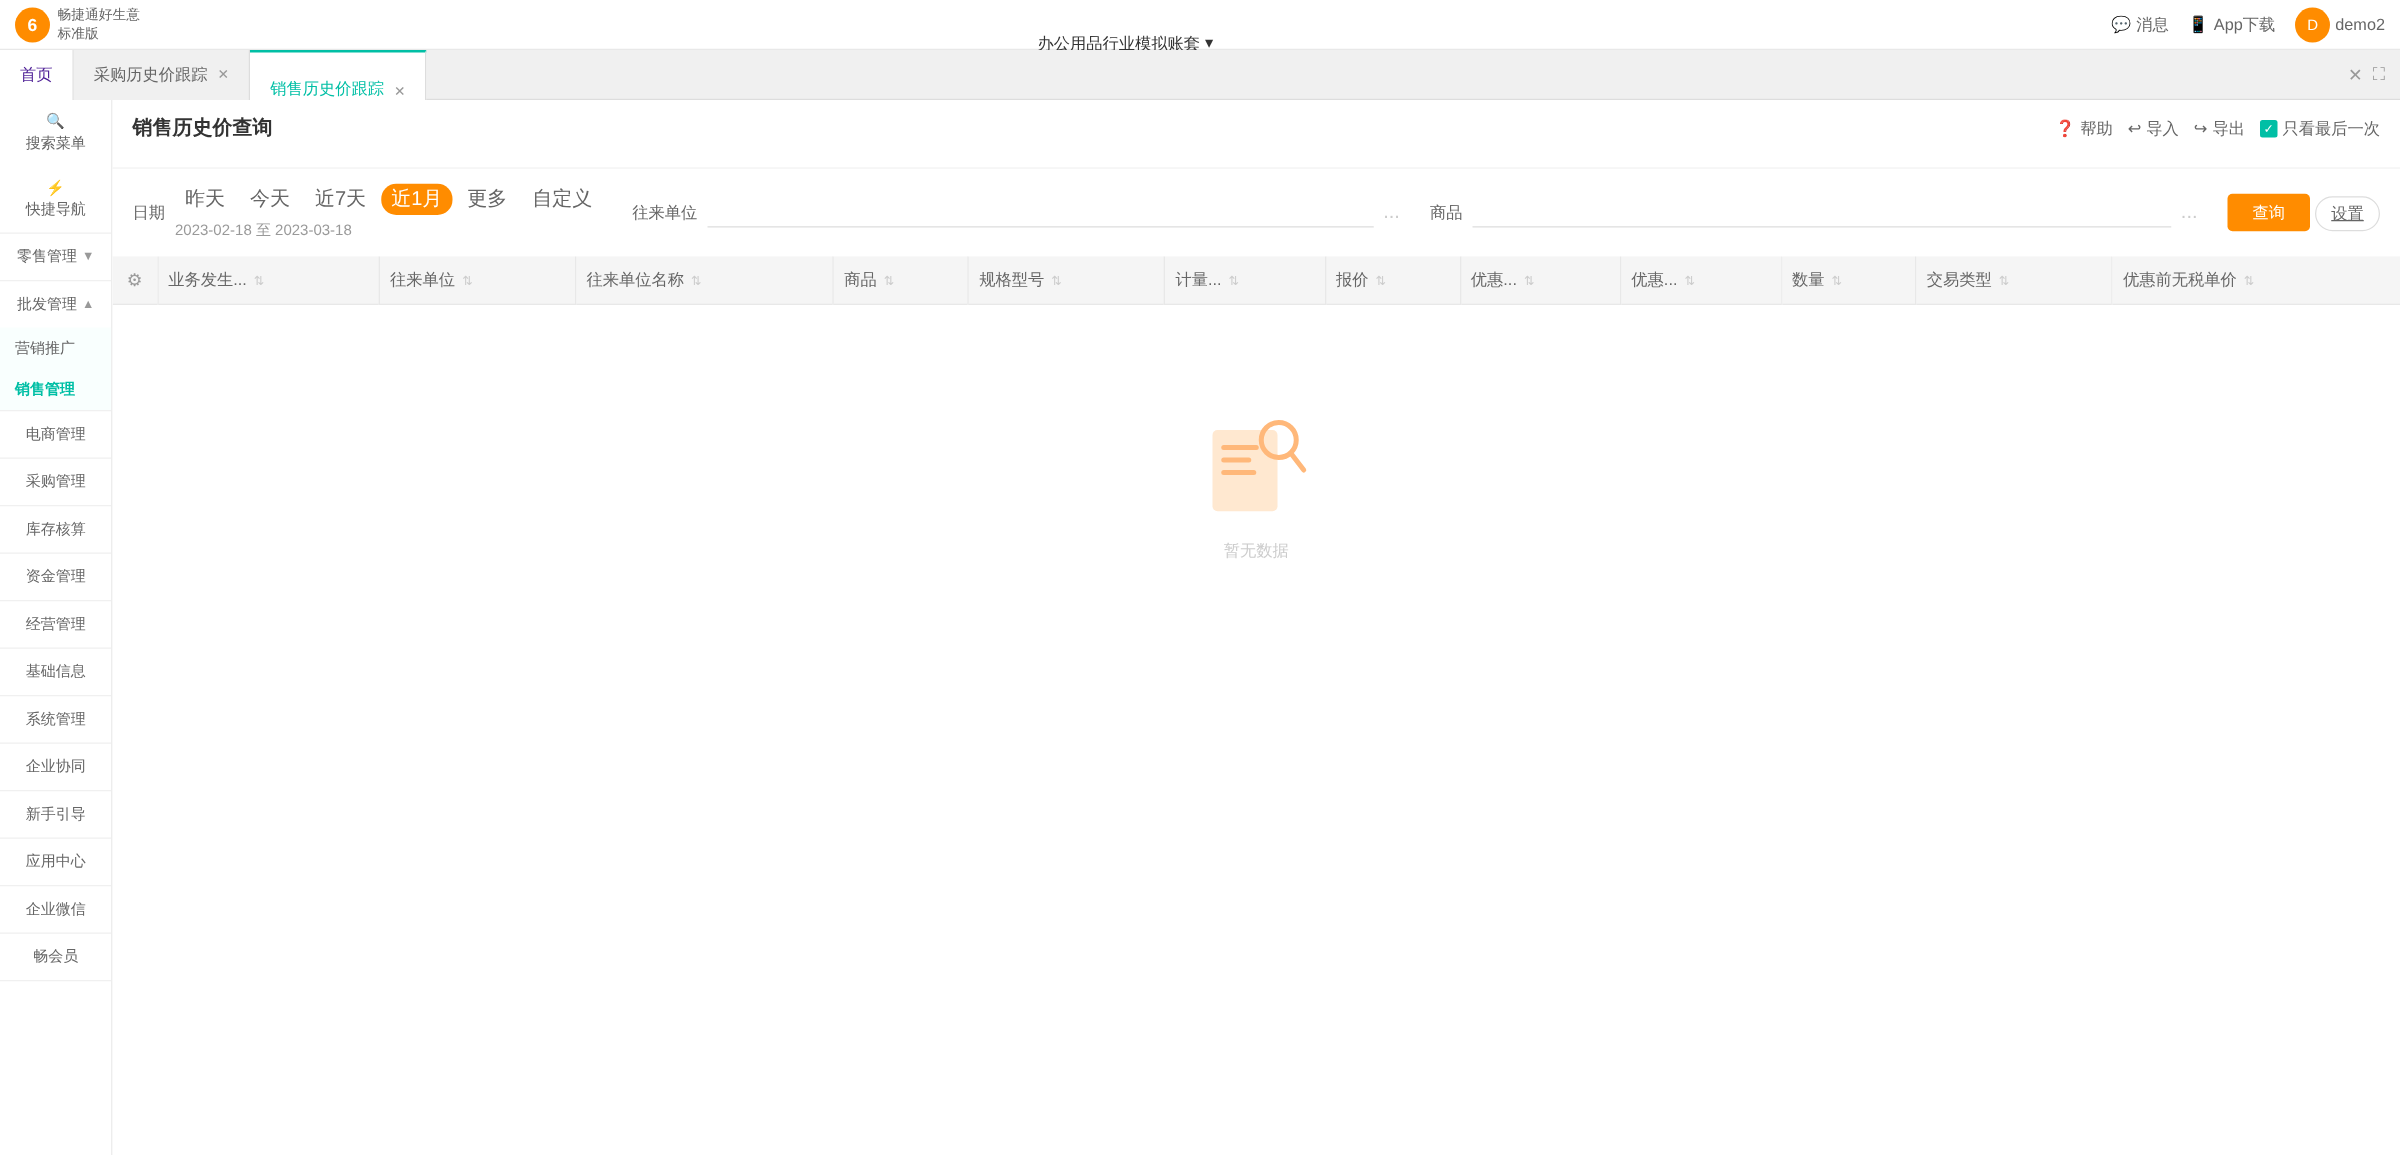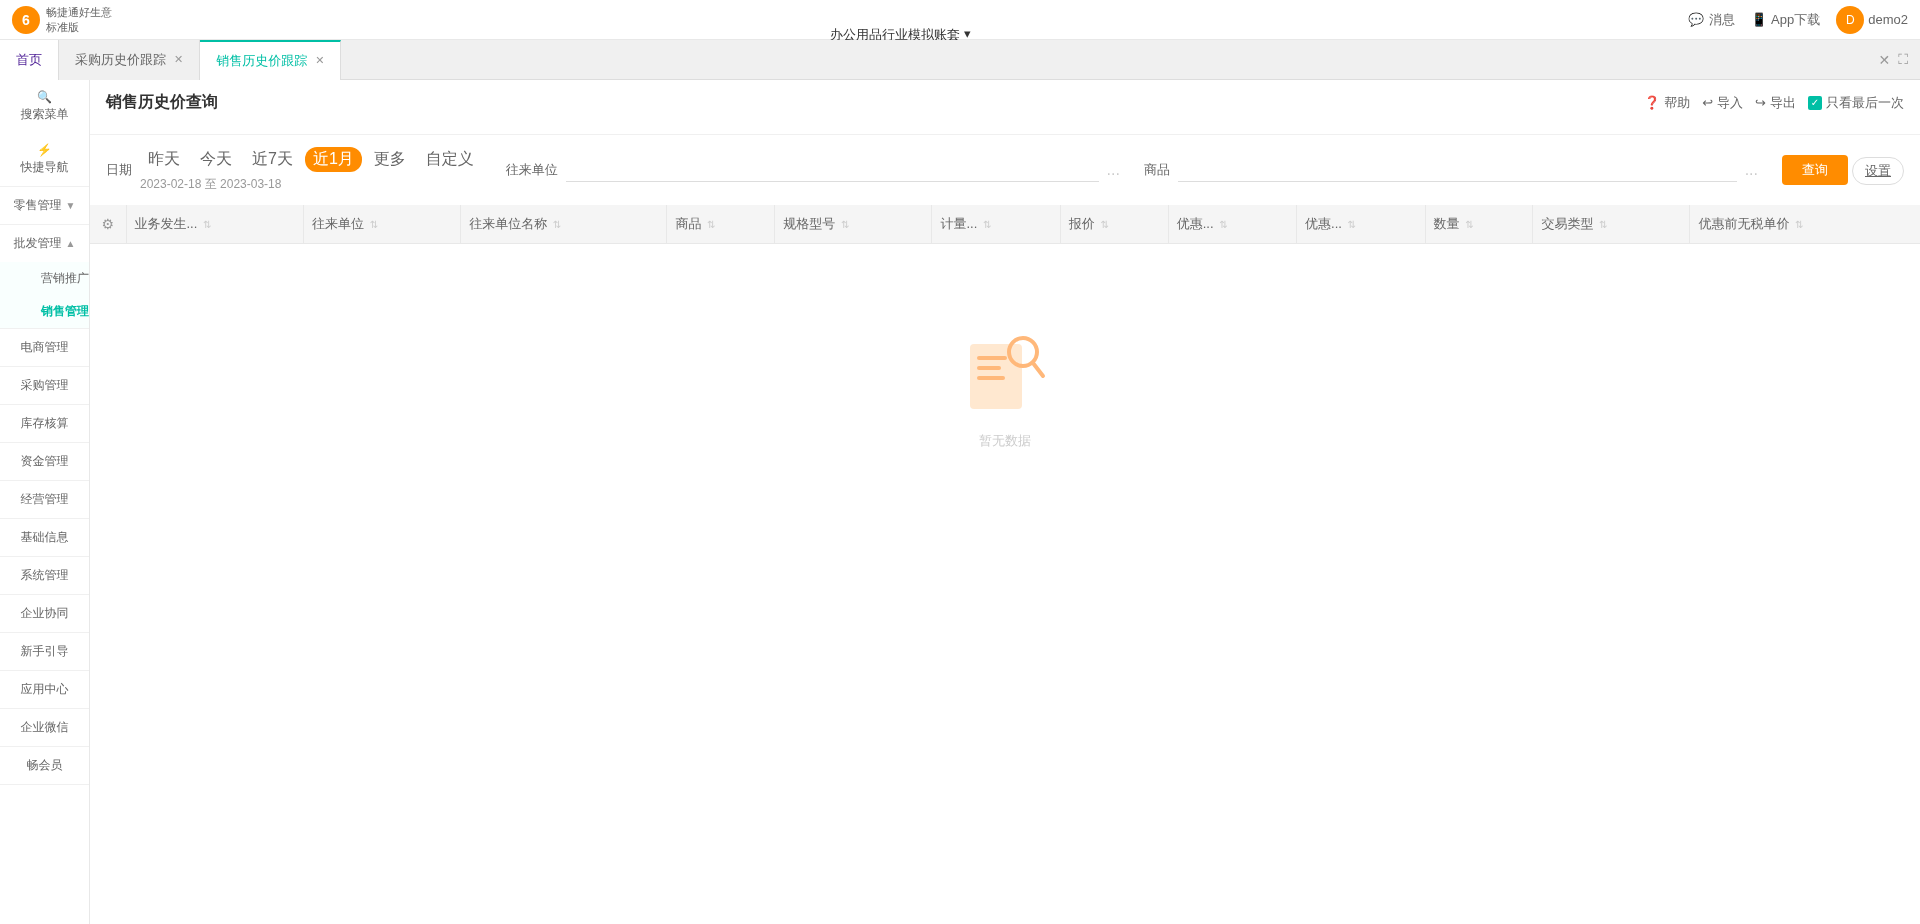--- a/index.html
+++ b/index.html
@@ -14,37 +14,37 @@
     .topbar-center { display: flex; align-items: center; gap: 6px; }
     .industry-selector { display: flex; align-items: flex-start; gap: 4px; color: #333; font-size: 13px; cursor: pointer; margin-top: 31px; }
     .topbar-right { display: flex; align-items: center; gap: 16px; }
     .topbar-action { display: flex; align-items: center; gap: 4px; color: #666; font-size: 13px; cursor: pointer; }
     .user-avatar { width: 28px; height: 28px; border-radius: 50%; background: #ff8c00; display: flex; align-items: center; justify-content: center; color: #fff; font-size: 12px; }
 
     
     .tabbar { height: 40px; background: #f0f0f0; display: flex; align-items: center; padding: 0; flex-shrink: 0; border-bottom: 1px solid #ddd; }
     .tab { height: 40px; padding: 0 16px; display: flex; align-items: center; gap: 6px; cursor: pointer; font-size: 13px; color: #666; border-right: 1px solid #ddd; white-space: nowrap; }
     .tab.home { background: #fff; color: #4c1d95; }
-    .tab.active { background: #fff; color: #00bfa5; border-top: 2px solid #00bfa5; }
+    .tab.active { background: #fff; color: #00bfa5; border-top: 2px solid #00bfa5; align-items: flex-end; }
     .tab.inactive { background: #f0f0f0; color: #666; }
     .tab .close-btn { font-size: 11px; color: #999; cursor: pointer; margin-left: 2px; }
     .tab-actions { margin-left: auto; display: flex; align-items: center; padding-right: 12px; gap: 8px; }
     .tab-window-btn { color: #999; cursor: pointer; font-size: 14px; }
 
     
     .main-layout { display: flex; flex: 1; overflow: hidden; }
 
     
     .sidebar { width: 90px; background: #fff; border-right: 1px solid #e8e8e8; display: flex; flex-direction: column; overflow-y: auto; flex-shrink: 0; }
     .sidebar-section { border-bottom: 1px solid #f0f0f0; }
     .sidebar-item { padding: 10px 0; text-align: center; cursor: pointer; font-size: 12px; color: #666; display: flex; flex-direction: column; align-items: center; gap: 2px; }
     .sidebar-item.with-arrow { flex-direction: row; justify-content: center; gap: 4px; padding: 10px 8px; }
     .sidebar-item .arrow { font-size: 10px; color: #999; }
     .sidebar-sub { background: #f9fffe; }
-    .sidebar-sub-item { padding: 8px 0; text-align: right; cursor: pointer; font-size: 12px; color: #666; }
+    .sidebar-sub-item { padding: 8px 12px; text-align: left; cursor: pointer; font-size: 12px; color: #666; }
     .sidebar-sub-item.active { color: #00bfa5; font-weight: bold; }
 
     
     .content-area { flex: 1; display: flex; flex-direction: column; overflow: hidden; background: #fff; }
 
     
     .page-header { padding: 12px 16px 21px; border-bottom: 1px solid #f0f0f0; display: flex; align-items: center; justify-content: space-between; flex-shrink: 0; }
     .page-title { font-size: 16px; font-weight: bold; color: #333; }
     .page-actions { display: flex; align-items: center; gap: 12px; }
     .page-action-btn { display: flex; align-items: center; gap: 4px; color: #666; font-size: 13px; cursor: pointer; }

